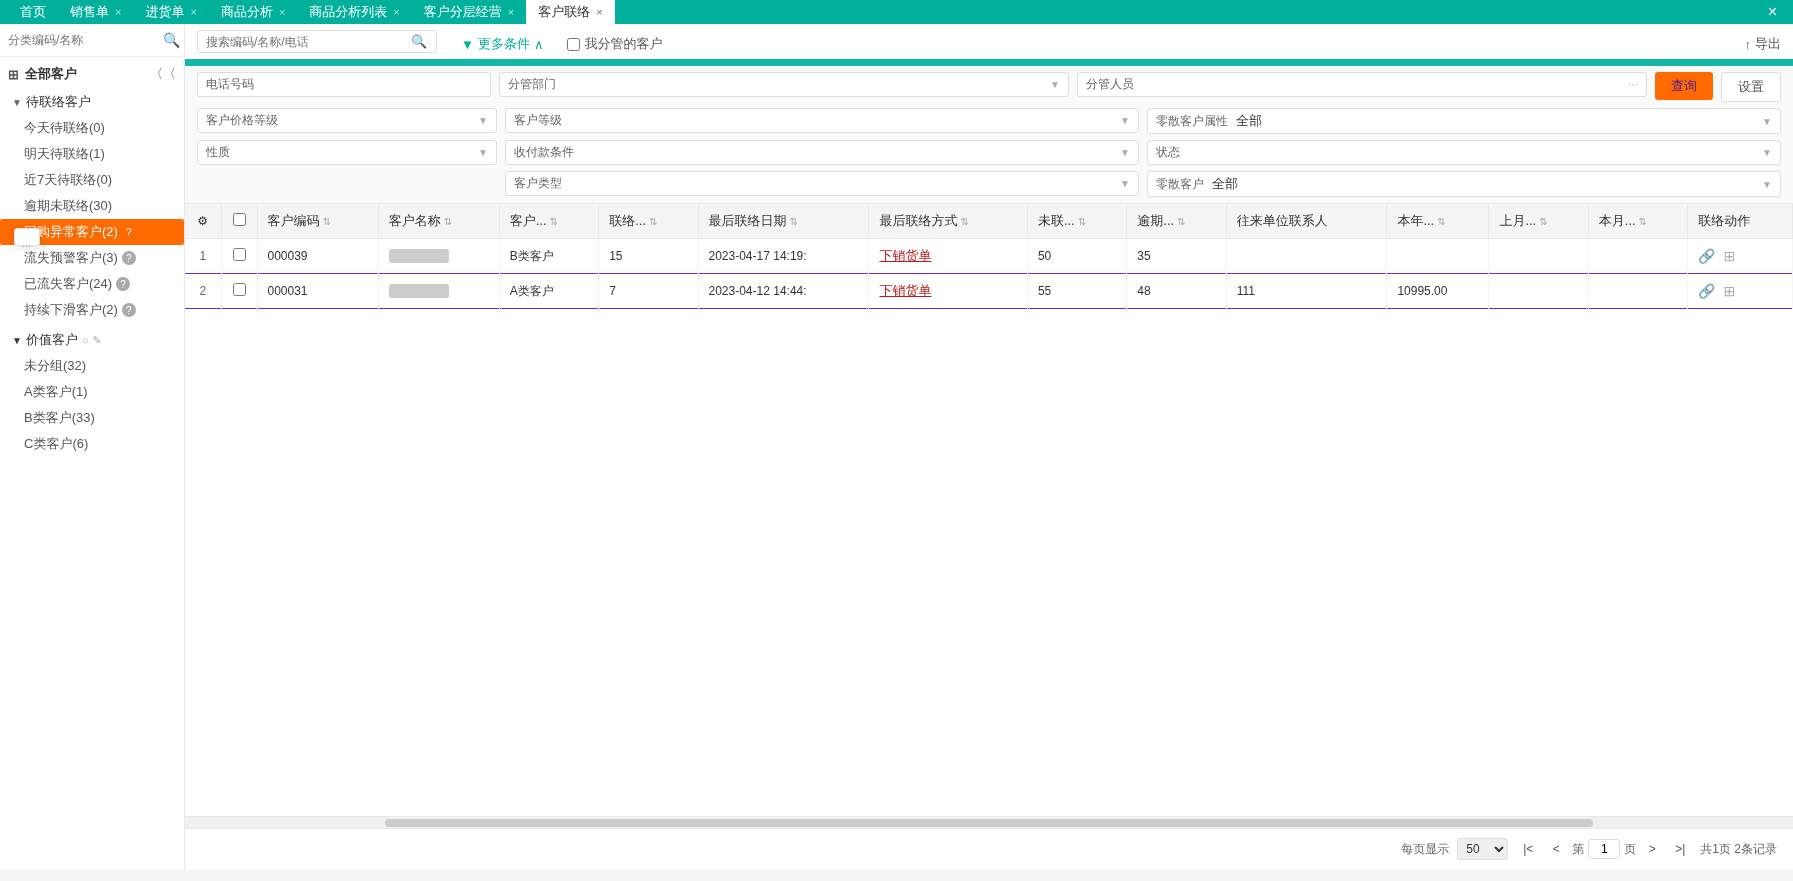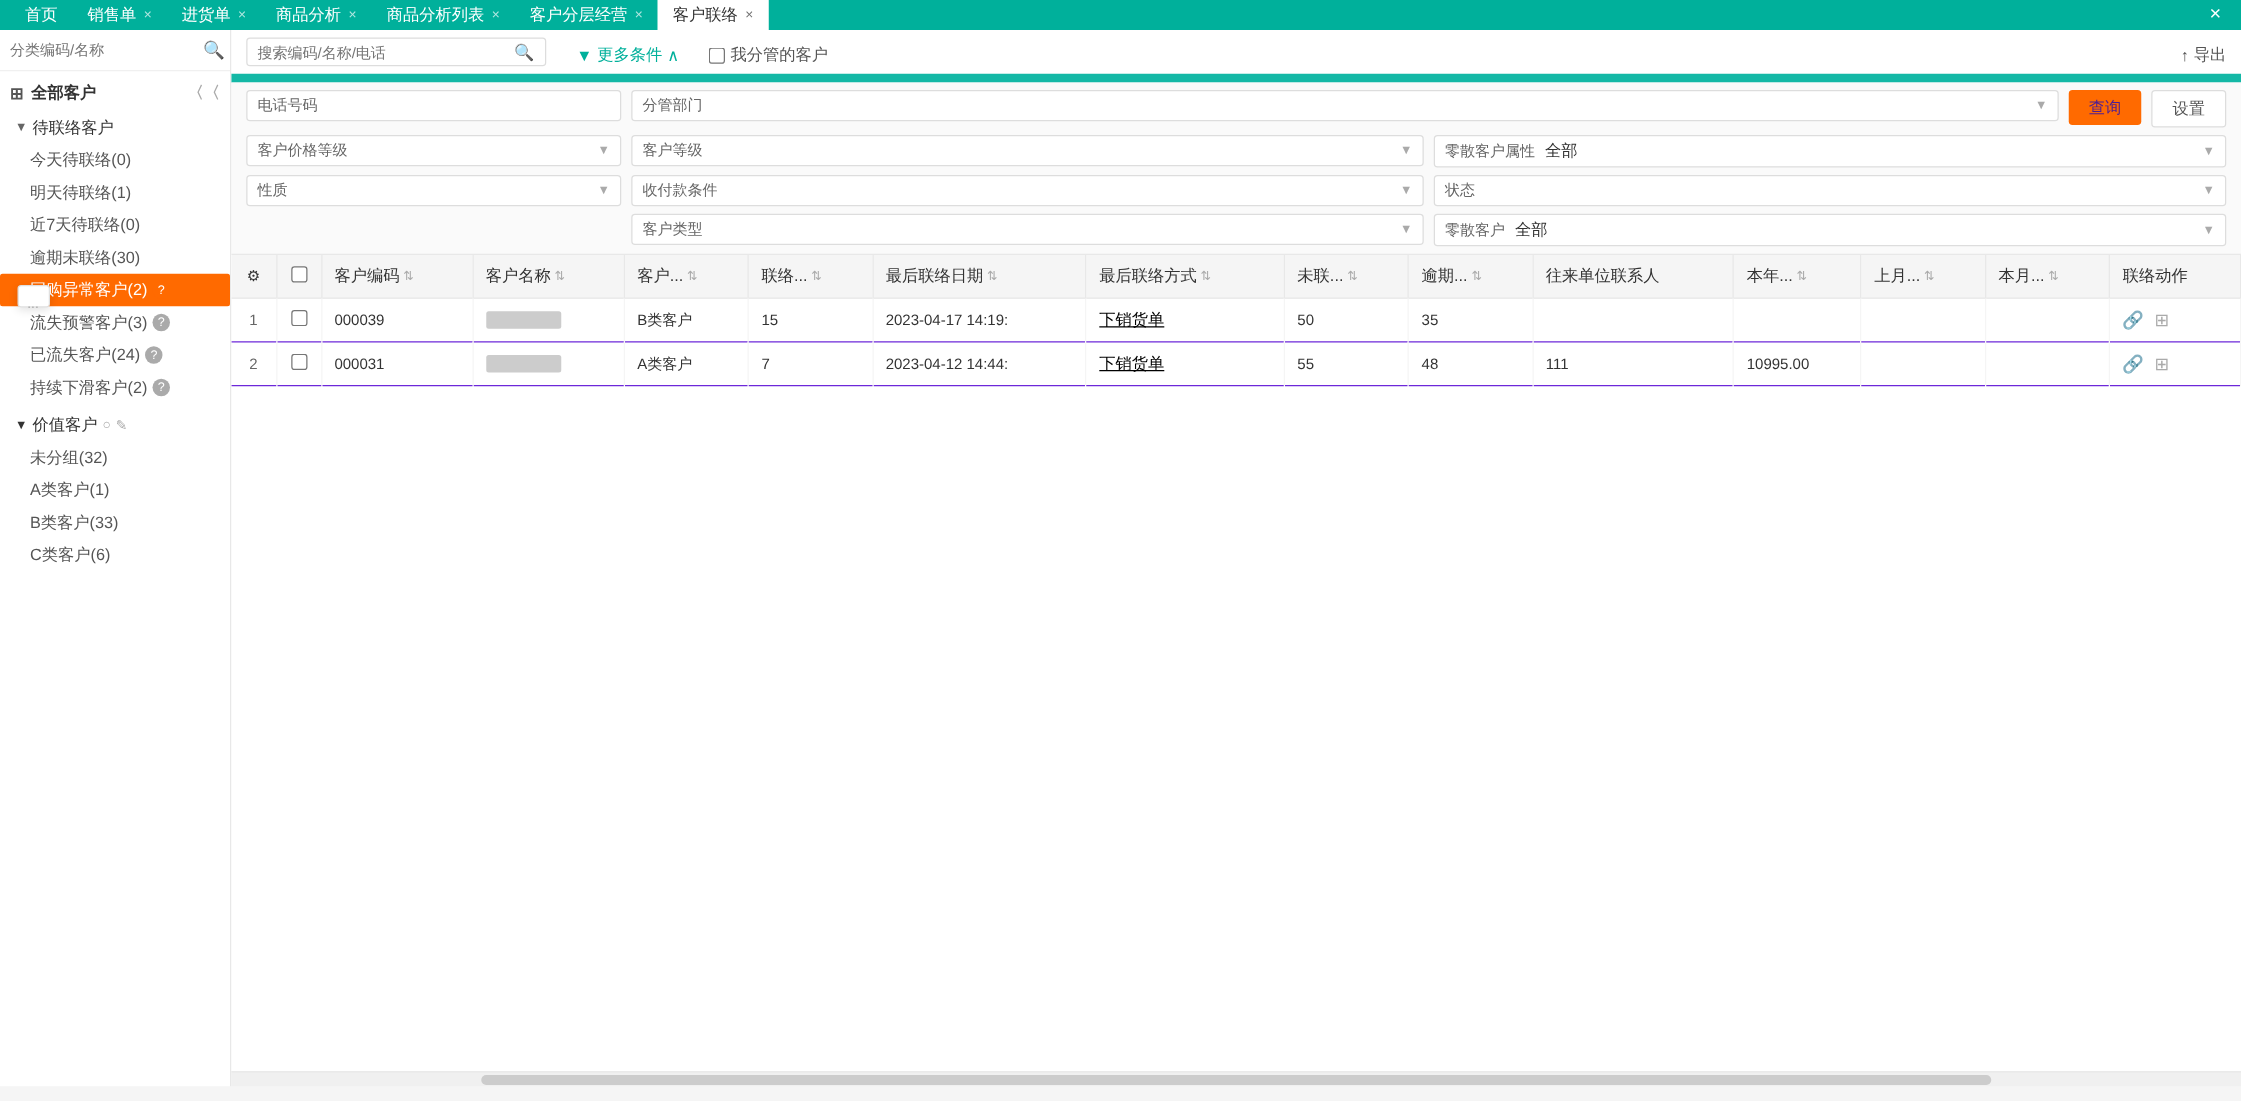--- a/index.html
+++ b/index.html
@@ -184,21 +184,21 @@
       border-bottom: 1px solid #6d28d9;
     }
     tbody td {
       padding: 8px 10px; font-size: 12px; color: #333;
       text-align: left; border-right: 1px solid #f5f5f5;
       white-space: nowrap;
     }
     tbody td.col-idx { text-align: center; color: #666; }
     tbody td.col-check { text-align: center; }
 
-    .link-text { color: #000000; text-decoration: underline; cursor: pointer; }
+    .link-text { color: #b91c1c; text-decoration: underline; cursor: pointer; }
 
     .action-icons { display: flex; gap: 8px; }
     .action-icon { color: #aaa; font-size: 14px; cursor: pointer; }
 
     .customer-name-blur {
       display: inline-block; background: #ccc;
       height: 14px; width: 60px; border-radius: 2px; vertical-align: middle;
     }
 
     
@@ -371,20 +371,24 @@
 
     <div class="adv-filter">
 
       <div class="adv-row">
         <div class="filter-field" style="max-width:300px;">
           <label>电话号码</label>
         </div>
         <div class="filter-field" style="flex:2;">
           <label>分管部门</label>
           <span class="dd-icon">▼</span>
+        </div>
+        <div class="filter-field" style="flex:2;">
+          <label>分管人员</label>
+          <span class="dd-icon">···</span>
         </div>
         <button class="query-btn">查询</button>
         <button class="set-btn">设置</button>
       </div>
 
       <div class="adv-row">
         <div class="filter-field" style="max-width:300px;">
           <label>客户价格等级</label>
           <span class="dd-icon">▼</span>
         </div>
@@ -558,15 +562,32 @@
     </td>
   </tr>
           </tbody>
       </table>
     </div>
 
     <div class="h-scroll">
       <div class="h-scroll-thumb"></div>
     </div>
 
+    <div class="pagination">
+      <span class="pagination-label">每页显示</span>
+      <select class="per-page-select">
+        <option>50</option>
+        <option>100</option>
+      </select>
+      <div class="page-nav">
+        <span class="page-btn">|&lt;</span>
+        <span class="page-btn">&lt;</span>
+        <span class="pagination-label">第</span>
+        <input class="page-input" type="text" value="1" style="">
+        <span class="pagination-label">页</span>
+        <span class="page-btn">&gt;</span>
+        <span class="page-btn">&gt;|</span>
+      </div>
+      <span class="total-info">共1页 2条记录</span>
+    </div>
 
   </div>
 </div>
 
 </body></html>

